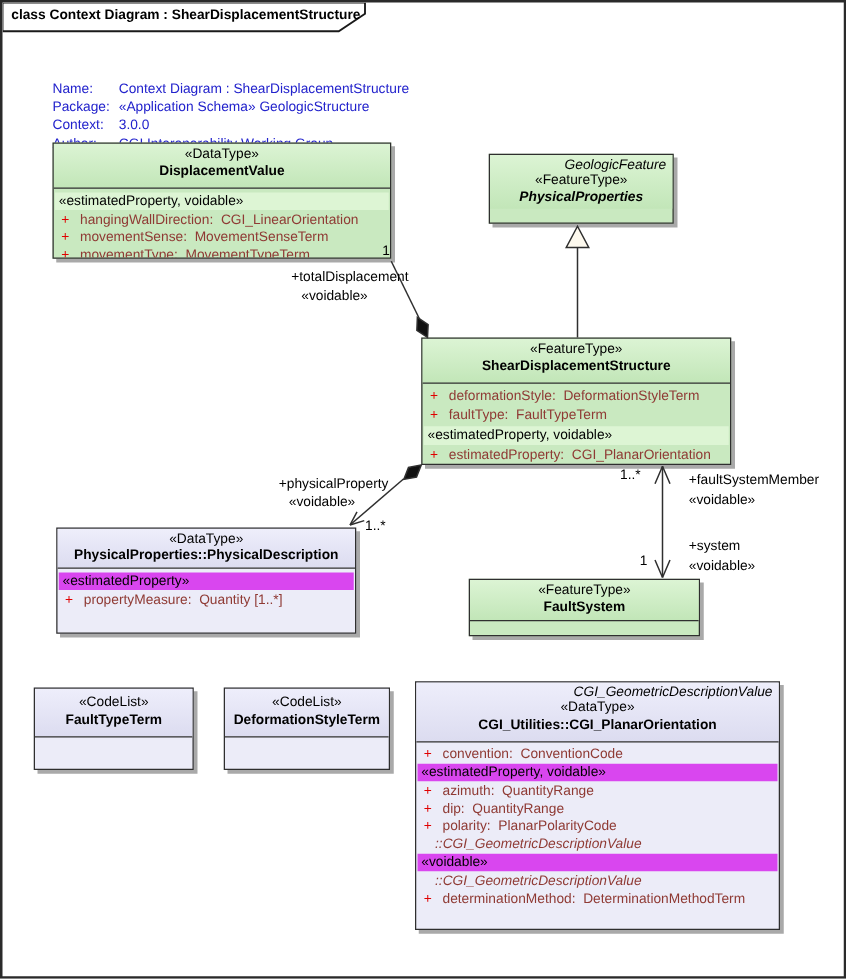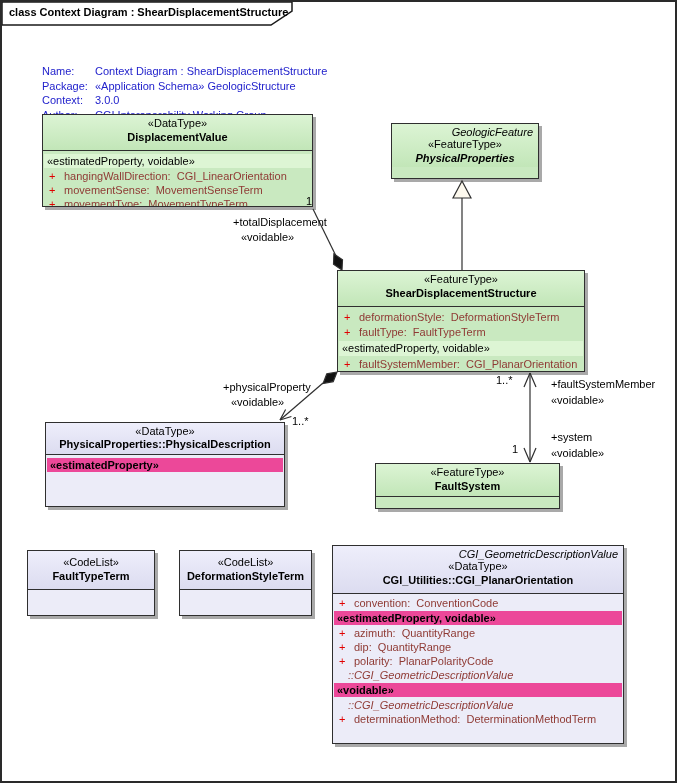--- a/index.html
+++ b/index.html
@@ -26,21 +26,21 @@
   .stereo-line{line-height:13px;}
   .cls-name{font-weight:bold; line-height:14px; white-space:nowrap;}
   .abstract{font-style:italic;}
   .parent-ref{font-style:italic; text-align:right; padding-right:3px; line-height:12px;}
   .attr-comp{padding:2px 0 0 0;}
   .row{height:14px; line-height:14px; padding:0 3px; white-space:pre; overflow:hidden;}
   .row.attr .plus{color:#e00000; display:inline-block; width:15px; padding-left:3px;}
   .row.attr .t{color:#8f3a34;}
   .row.band{margin:1px 1px; padding-left:3px;}
   .green .row.band{background:#ddf5d4;}
-  .lav .row.band{background:#ec4899;font-weight:bold;}
+  .lav .row.band{background:#d946ef;}
   .row.inherit{color:#8f3a34; font-style:italic; padding-left:15px;}
   .empty-comp{border-top:1px solid #2f2f2f;}
   
   .lbl{position:absolute; z-index:9; white-space:nowrap; color:#000;}
   
   #wires{position:absolute; left:0; top:0; z-index:8; pointer-events:none;}
 </style>
 </head>
 <body>
 
@@ -105,31 +105,32 @@
 
   <div class="uml-box green" style="left:335px;top:268px;width:248px;height:102px;">
     <div class="name-comp" style="height:31px;">
       <div class="stereo-line">«FeatureType»</div>
       <div class="cls-name">ShearDisplacementStructure</div>
     </div>
     <div class="attr-comp" style="padding-top:3px;">
       <div class="row attr" style="height:15px;"><span class="plus">+</span><span class="t">deformationStyle:  DeformationStyleTerm</span></div>
       <div class="row attr" style="height:15px;"><span class="plus">+</span><span class="t">faultType:  FaultTypeTerm</span></div>
       <div class="row band" style="height:15px;line-height:15px;">«estimatedProperty, voidable»</div>
-      <div class="row attr" style="height:15px;"><span class="plus">+</span><span class="t">faultSystemMember:  CGI_PlanarOrientation</span></div>
+      <div class="row attr" style="height:15px;"><span class="plus">+</span><span class="t">estimatedProperty:  CGI_PlanarOrientation</span></div>
     </div>
   </div>
 
   <div class="uml-box lav" style="left:43px;top:420px;width:240px;height:85px;">
     <div class="name-comp" style="height:27px;">
       <div class="stereo-line">«DataType»</div>
       <div class="cls-name" style="line-height:13px;">PhysicalProperties::PhysicalDescription</div>
     </div>
     <div class="attr-comp">
       <div class="row band">«estimatedProperty»</div>
+      <div class="row attr"><span class="plus">+</span><span class="t">propertyMeasure:  Quantity [1..*]</span></div>
     </div>
   </div>
 
   <div class="uml-box green" style="left:373px;top:461px;width:185px;height:46px;">
     <div class="name-comp" style="height:28px;">
       <div class="stereo-line">«FeatureType»</div>
       <div class="cls-name">FaultSystem</div>
     </div>
     <div class="empty-comp" style="height:11px;border-top:none;"></div>
   </div>

